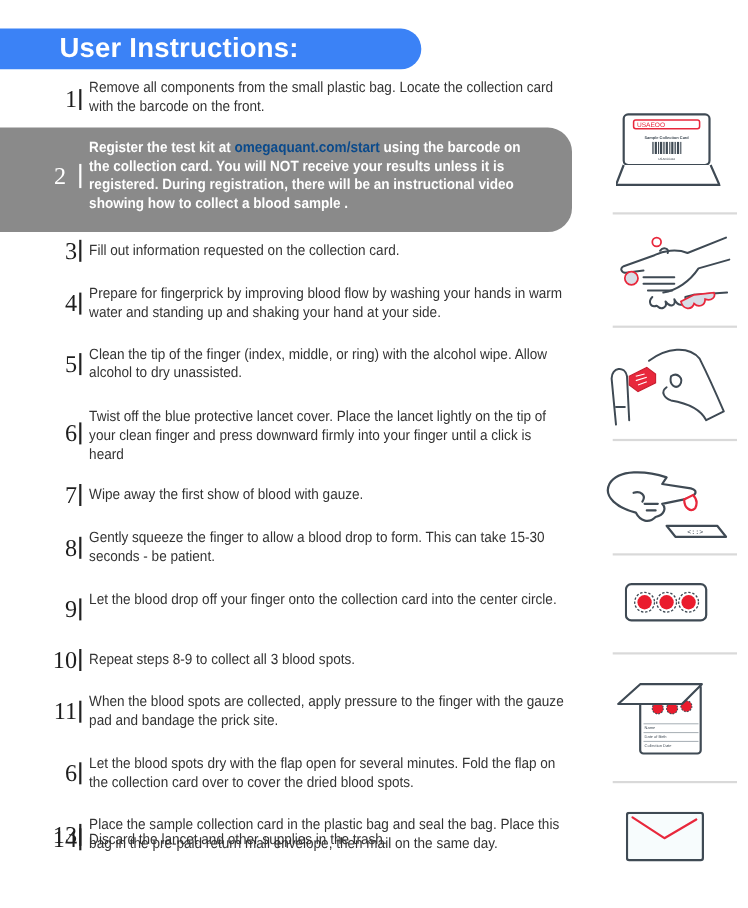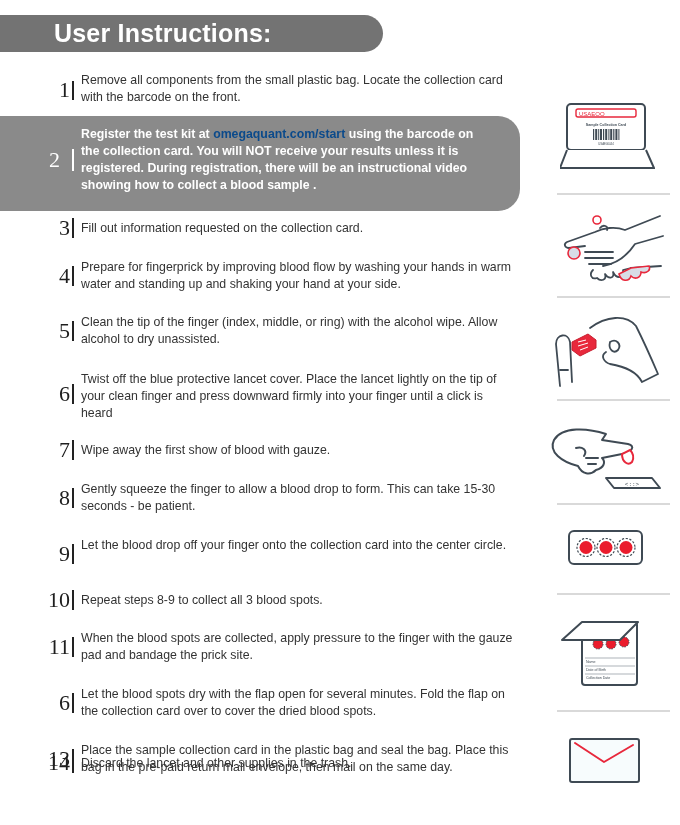--- a/index.html
+++ b/index.html
@@ -1,19 +1,19 @@
 <!DOCTYPE html>
 <html><head>
 <meta charset="utf-8">
 <style>
   html, body { margin: 0; padding: 0; background: #ffffff; }
   body { width: 680px; height: 825px; position: relative; overflow: hidden;
          font-family: "Liberation Sans", sans-serif; color: #2b2b2b; }
-  .header-bar { position: absolute; left: 0; top: 15px; width: 383px; height: 37px;
-    background: #737373; border-radius: 0 19px 19px 0; }
+  .header-bar { position: absolute; left: 0; top: 26px; width: 383px; height: 37px;
+    background: #3b82f6; border-radius: 0 19px 19px 0; }
   .header-title { position: absolute; left: 54px; top: 4px; font-size: 25px; font-weight: bold;
     color: #ffffff; letter-spacing: 0.2px; white-space: nowrap; }
   .step { position: absolute; left: 0; width: 530px; }
   .step-num { position: absolute; right: 460px; font-family: "Liberation Serif", serif;
     font-size: 22px; color: #1e1e1e; text-align: right; white-space: nowrap; }
   .step-bar { position: absolute; left: 72px; width: 2px; background: #222; }
   .step-text { position: absolute; left: 81px; width: 440px; font-size: 13.4px; line-height: 17px;
     color: #333; transform: scaleX(0.92); transform-origin: left top; width: 470px; }
   .highlight { position: absolute; left: 0; top: 116px; width: 520px; height: 95px;
     background: #8a8a8a; border-radius: 0 22px 22px 0; }

